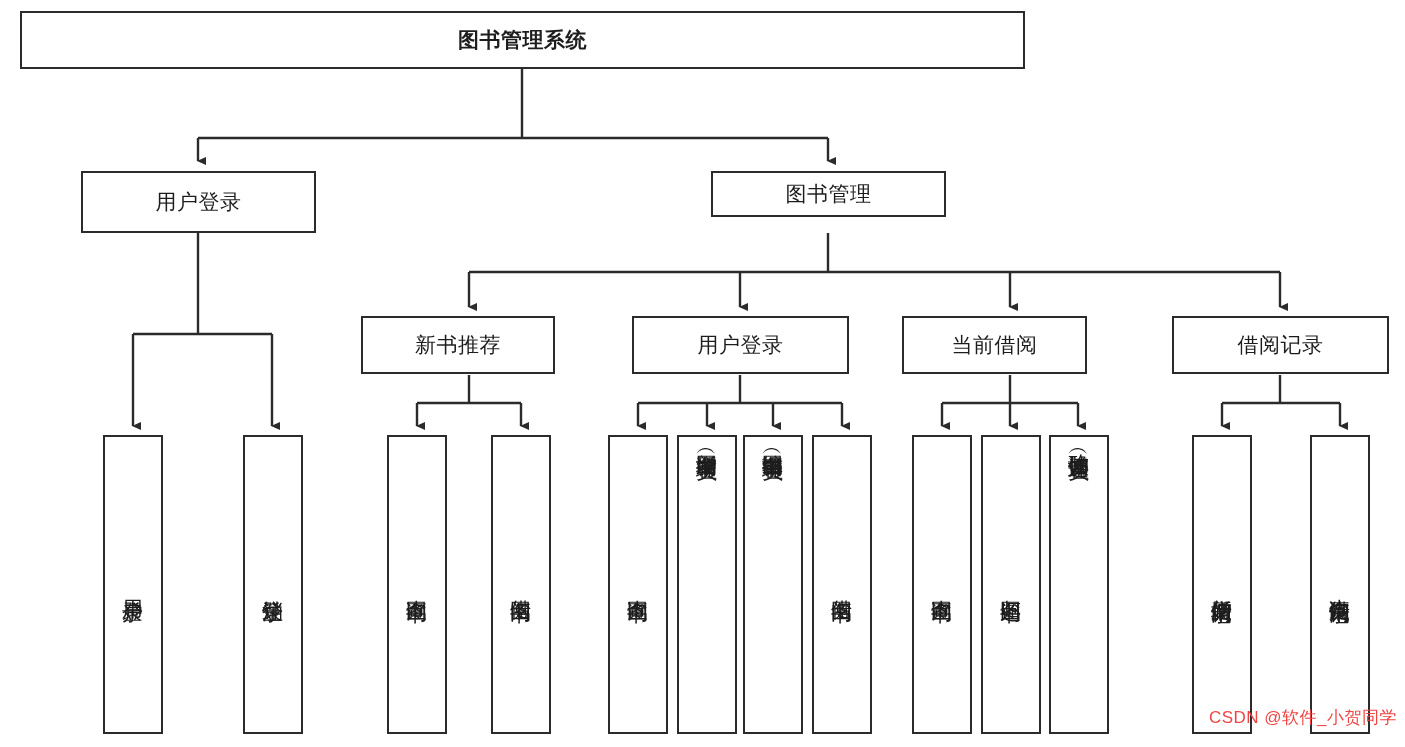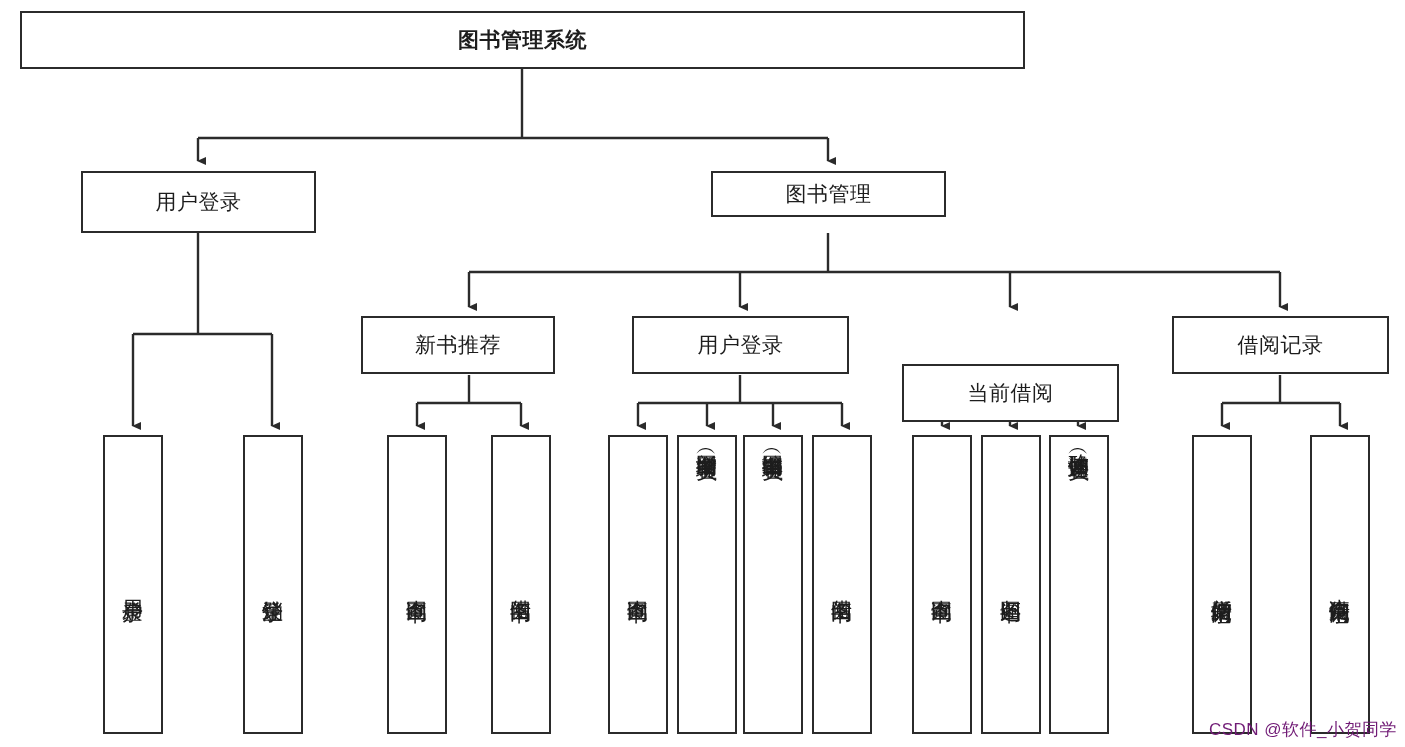--- a/index.html
+++ b/index.html
@@ -61,23 +61,23 @@
     line-height: 1;
     display: block;
     margin: 0 auto;
   }
   .node.vertical.centered {
     align-items: center;
   }
   .watermark {
     position: absolute;
     right: 8px;
-    bottom: 6px;
+    bottom: 18px;
     font-size: 17px;
-    color: #701a75;
+    color: #ef4444;
     white-space: nowrap;
     letter-spacing: 0.5px;
   }
 </style>
 </head>
 <body>
 
 <div id="diagram-root">
 
   <svg class="edges" viewBox="0 0 1405 747" xmlns="http://www.w3.org/2000/svg">
@@ -148,21 +148,21 @@
   </div>
 
   <div class="node horizontal" style="left:361px; top:316px; width:194px; height:58px;">
     <span class="label">新书推荐</span>
   </div>
 
   <div class="node horizontal" style="left:632px; top:316px; width:217px; height:58px;">
     <span class="label">用户登录</span>
   </div>
 
-  <div class="node horizontal" style="left:902px; top:316px; width:217px; height:58px;margin-top:48px;">
+  <div class="node horizontal" style="left:902px; top:316px; width:185px; height:58px;">
     <span class="label">当前借阅</span>
   </div>
 
   <div class="node horizontal" style="left:1172px; top:316px; width:217px; height:58px;">
     <span class="label">借阅记录</span>
   </div>
 
   <div class="node vertical centered" style="left:103px; top:435px; width:60px; height:299px;">
     <span class="label">用户登录</span>
   </div>

